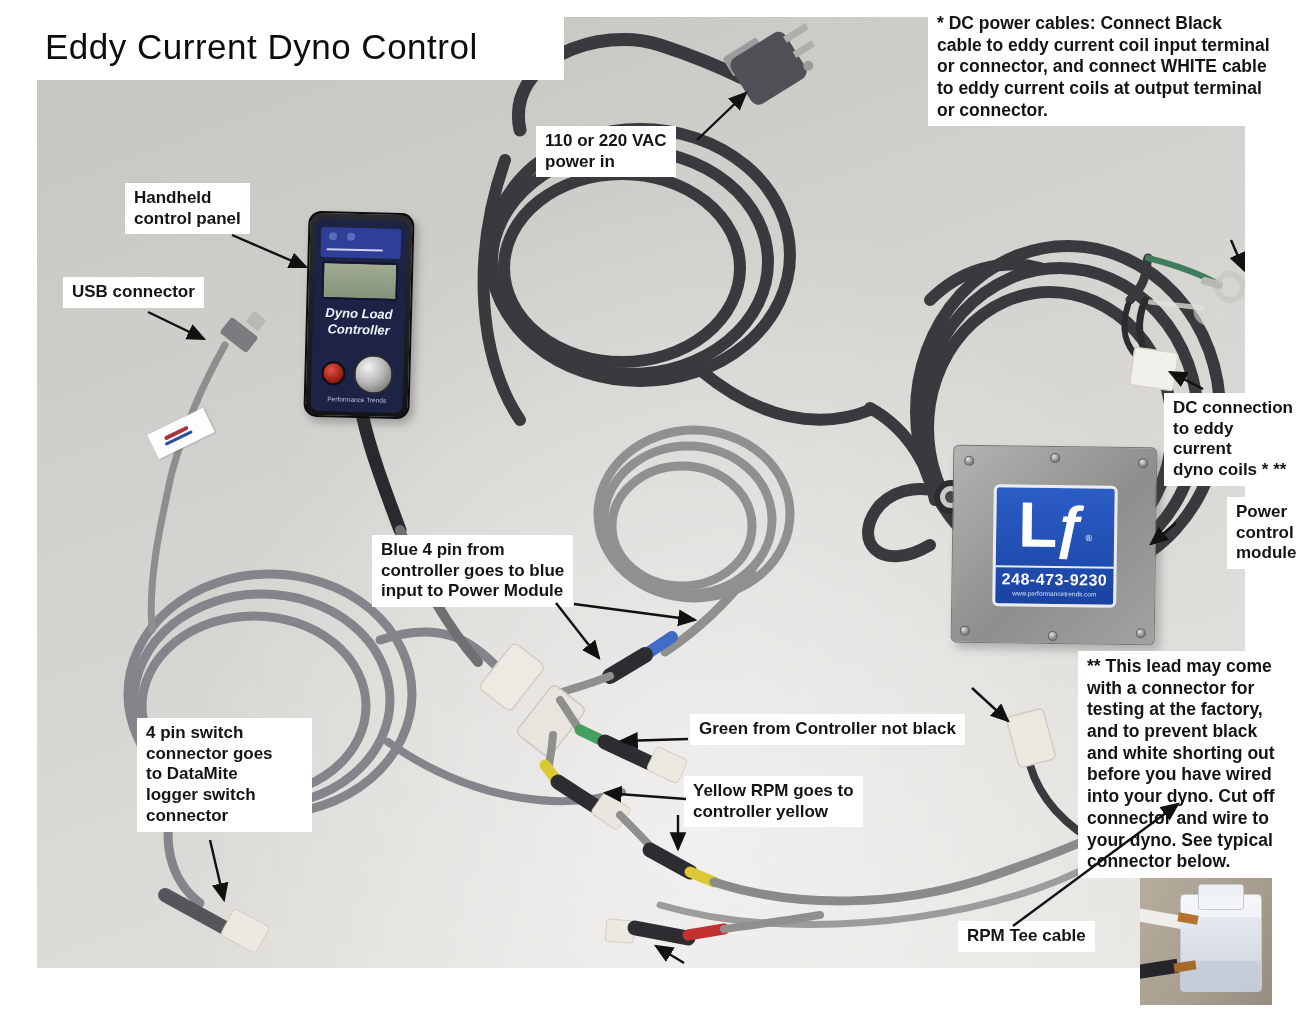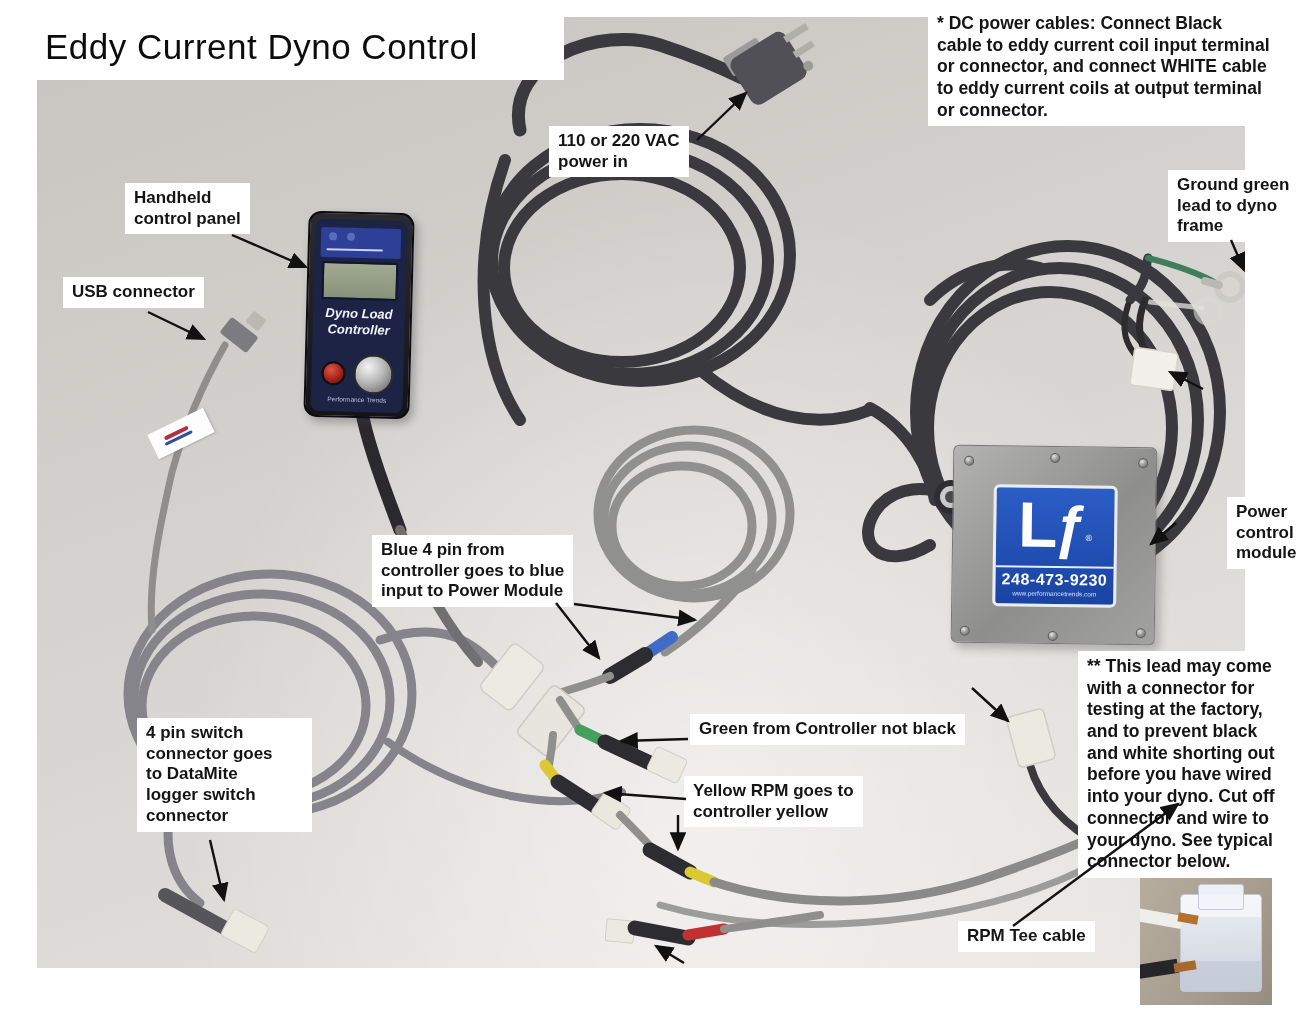--- a/index.html
+++ b/index.html
@@ -14,21 +14,21 @@
   svg.art, svg.arrows { position:absolute; left:0; top:0; width:1305px; height:1010px; }
   svg.arrows { pointer-events:none; }
 
   .titlebox { position:absolute; left:37px; top:17px; width:527px; height:63px; background:#fff; }
   .titlebox h1 { font-size:35px; font-weight:400; color:#0c0c0c; padding:10px 0 0 8px; letter-spacing:.5px; }
 
   .lbl, .note { position:absolute; background:#ffffff; color:#141414; font-weight:bold;
                 font-size:17px; line-height:1.22; padding:5px 9px; white-space:pre-line; }
   .note { font-size:17.5px; line-height:1.24; }
 
-  .lbl-vac       { left:549px;  top:126px; }
+  .lbl-vac       { left:536px;  top:126px; }
   .lbl-handheld  { left:125px;  top:183px; }
   .lbl-usb       { left:63px;   top:277px; }
   .lbl-ground    { left:1168px; top:170px; width:137px; }
   .lbl-dcconn    { left:1164px; top:393px; width:141px; }
   .lbl-pwrmod    { left:1186px; top:497px; width:110px;margin-left:41px; }
   .lbl-blue4     { left:372px;  top:535px; }
   .lbl-6pin      { left:860px;  top:630px; }
   .lbl-green     { left:690px;  top:714px; }
   .lbl-yellow    { left:684px;  top:776px; }
   .lbl-4pin      { left:137px;  top:718px; width:175px; }
@@ -286,23 +286,23 @@
 into your dyno.  Cut off
 connector and wire to
 your dyno.  See typical
 connector below.</div>
 
   <div class="lbl lbl-vac">110 or 220 VAC
 power in</div>
   <div class="lbl lbl-handheld">Handheld
 control panel</div>
   <div class="lbl lbl-usb">USB connector</div>
-  <div class="lbl lbl-ground">Ground green
-lead to dyno
-frame</div>
+  <div class="lbl lbl-dcconn">DC connection
+to eddy current
+dyno coils *  **</div>
   <div class="lbl lbl-pwrmod">Power
 control
 module</div>
   <div class="lbl lbl-blue4">Blue 4 pin from
 controller goes to blue
 input to Power Module</div>
   <div class="lbl lbl-green">Green from Controller not black</div>
   <div class="lbl lbl-yellow">Yellow RPM goes to
 controller yellow</div>
   <div class="lbl lbl-4pin">4 pin switch

